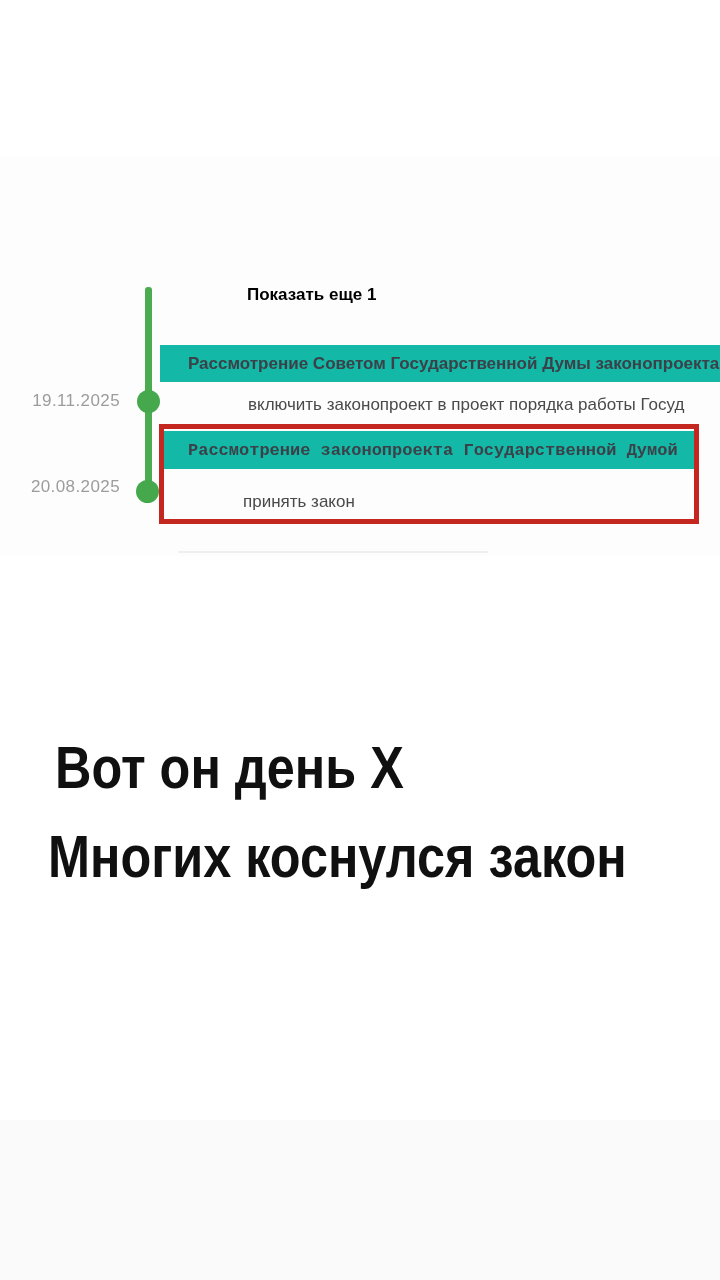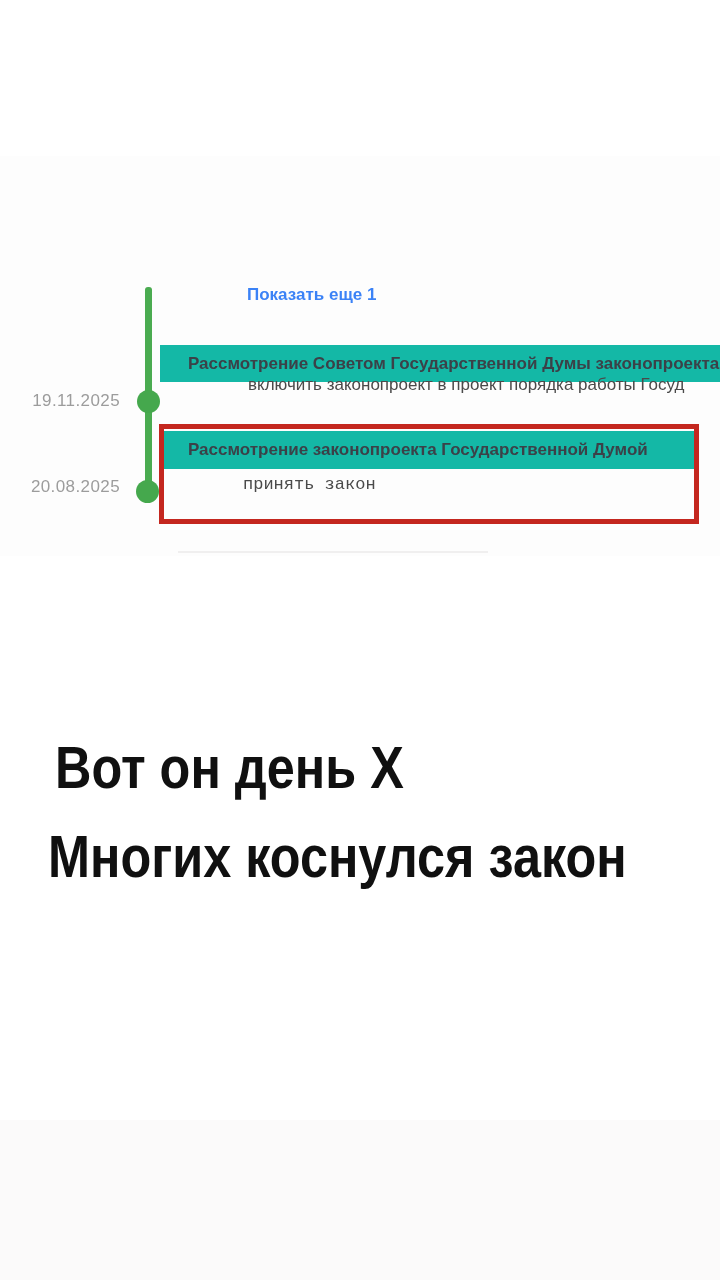--- a/index.html
+++ b/index.html
@@ -42,21 +42,21 @@
     background: #45a84d;
   }
   .tl-dot.d1 { left: 137px; top: 390px; }
   .tl-dot.d2 { left: 136px; top: 480px; }
 
   .show-more {
     position: absolute;
     left: 247px; top: 285px;
     font-size: 17px;
     font-weight: bold;
-    color: #3b82f6;
+    color: #000000;
     text-decoration: none;
     white-space: nowrap;
     cursor: pointer;
   }
 
   .band {
     position: absolute;
     background: #14b8a6;
     display: flex;
     align-items: center;
@@ -69,43 +69,43 @@
   }
   .band.b1 {
     left: 160px; top: 345px;
     width: 560px; height: 37px;
   }
   .band.b1 .band-title { padding-left: 28px; }
   .band.b2 {
     left: 164px; top: 431px;
     width: 530px; height: 38px;
   }
-  .band.b2 .band-title { padding-left: 24px; }
+  .band.b2 .band-title { padding-left: 24px; font-family: Liberation Mono, monospace; }
 
   .tl-date {
     position: absolute;
     left: 0; width: 120px;
     text-align: right;
     font-size: 17px;
     font-weight: normal;
     color: #9c9c9c;
     letter-spacing: 0.4px;
     white-space: nowrap;
   }
   .tl-date.t1 { top: 391px; }
   .tl-date.t2 { top: 477px; }
 
   .tl-action {
     position: absolute;
     font-size: 17px;
     color: #4a4a4a;
     white-space: nowrap;
   }
-  .tl-action.a1 { left: 248px; top: 375px; }
-  .tl-action.a2 { left: 243px; top: 475px; font-family: Liberation Mono, monospace; }
+  .tl-action.a1 { left: 248px; top: 395px; }
+  .tl-action.a2 { left: 243px; top: 492px; }
 
   .red-box {
     position: absolute;
     left: 159px; top: 424px;
     width: 530px; height: 90px;
     border: 5px solid #c4271f;
   }
 
   .faint-line {
     position: absolute;

